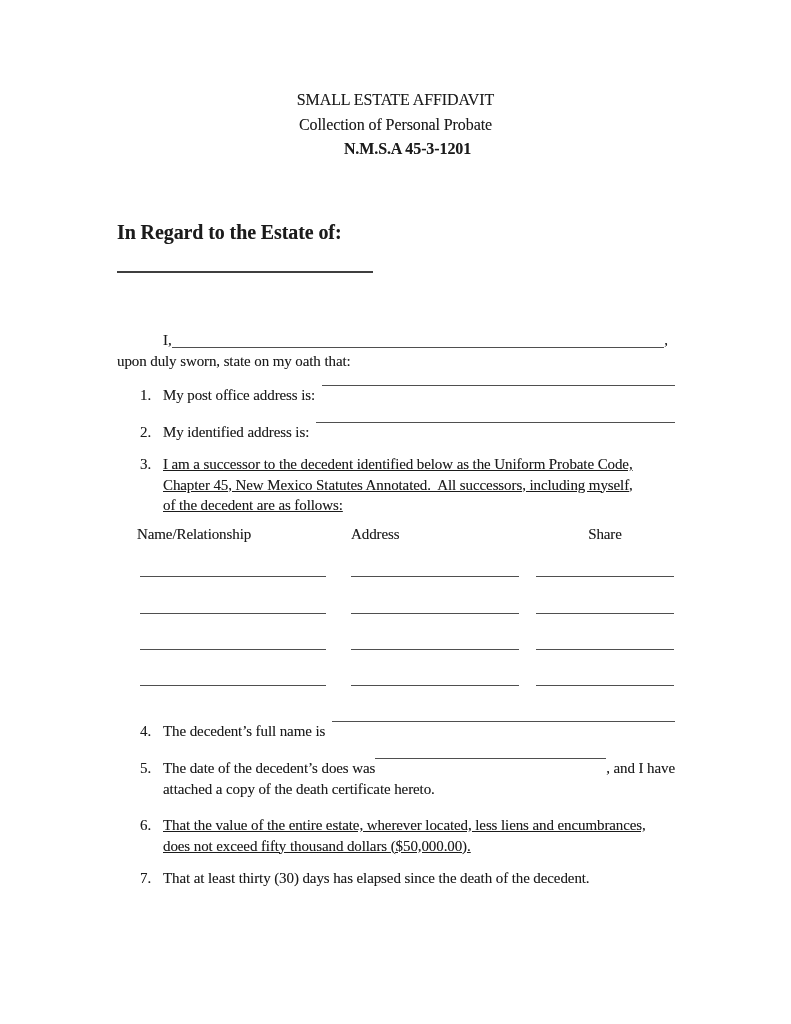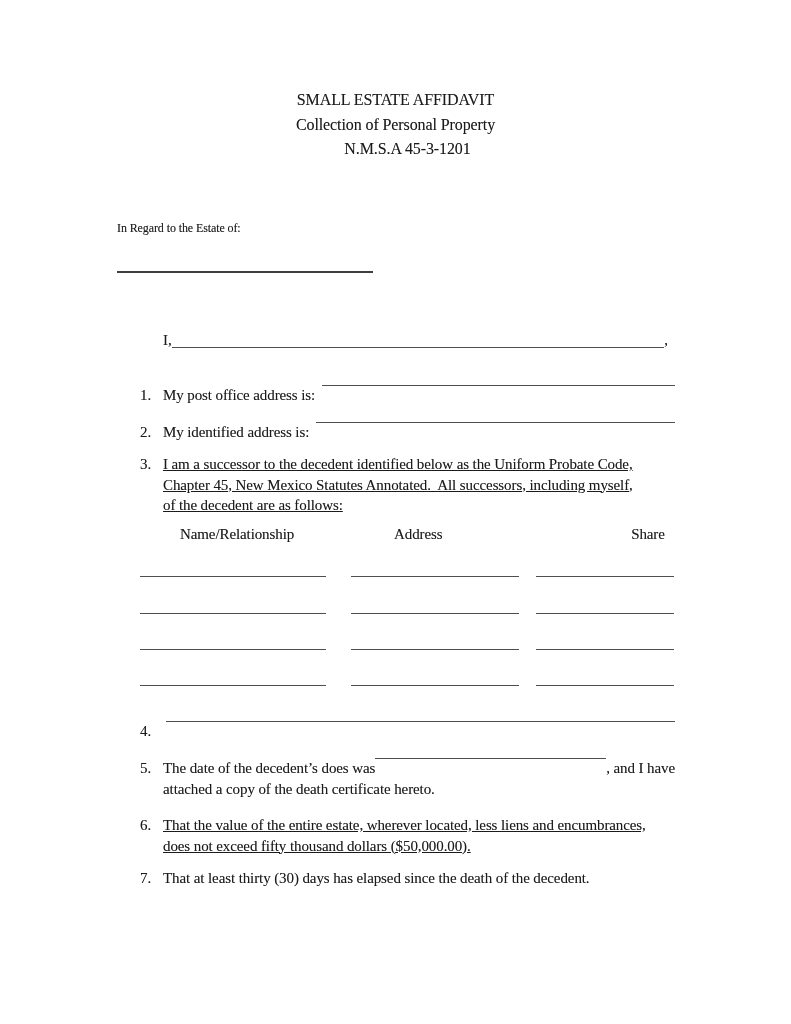--- a/index.html
+++ b/index.html
@@ -19,26 +19,26 @@
     letter-spacing: -0.1px;
     text-shadow: 0 0 0.5px rgba(25,25,25,0.38);
   }
 
   
   .title-block {
     position: absolute; top: 88px; left: 0; right: 0;
     text-align: center;
     font-size: 16px; line-height: 24.5px;
   }
-  .title-block .statute { font-weight: normal; padding-left: 24px; }
+  .title-block .statute { font-weight: bold; padding-left: 24px; }
 
   
   .regard {
     position: absolute; top: 221px; left: 117px;
-    font-size: 12px; font-weight: normal;
+    font-size: 20px; font-weight: bold;
   }
 
   
   .estate-line {
     position: absolute; top: 255px; left: 117px;
     width: 256px; height: 16px;
     border-bottom: 2px solid #3f3f3f;
   }
 
   
@@ -71,21 +71,21 @@
 
   .item-1 { top: 385px; }
   .item-2 { top: 422px; }
   .item-3 { top: 454px; }
   .item-4 { top: 721px; }
   .item-5 { top: 758px; }
   .item-6 { top: 815px; }
   .item-7 { top: 868px; }
 
   
-  .tbl-header { position: absolute; top: 526px; left: 0; right: 0; height: 20px; margin-left: 43px; }
+  .tbl-header { position: absolute; top: 526px; left: 0; right: 0; height: 20px; }
   .tbl-header .h1 { position: absolute; left: 137px; }
   .tbl-header .h2 { position: absolute; left: 351px; width: 168px; }
   .tbl-header .h3 { position: absolute; left: 536px; width: 138px; text-align: center; }
 
   .blank-row { position: absolute; left: 0; right: 0; height: 17px; }
   .row-1 { top: 561px; }
   .row-2 { top: 598px; }
   .row-3 { top: 634px; }
   .row-4 { top: 670px; }
   .blank-row .cell {
@@ -96,34 +96,35 @@
   .blank-row .c2 { left: 351px; width: 168px; }
   .blank-row .c3 { left: 536px; width: 138px; }
 </style>
 </head>
 <body>
 
 <div class="page">
 
   <div class="title-block">
     <div>SMALL ESTATE AFFIDAVIT</div>
-    <div>Collection of Personal Property</div>
+    <div>Collection of Personal Probate</div>
     <div class="statute">N.M.S.A 45-3-1201</div>
   </div>
 
   <div class="regard">In Regard to the Estate of:</div>
 
   <div class="estate-line"></div>
 
   <div class="oath">
     <div class="oath-line1">
       <span class="oath-prefix">I,</span>
       <span class="fill"></span>
       <span>,</span>
     </div>
+    <div>upon duly sworn, state on my oath that:</div>
   </div>
 
   <div class="item item-1">
     <span class="num">1.</span>
     <span class="body">
       <span class="fill-row">
         <span class="label">My post office address is: </span>
         <span class="fill gap"></span>
       </span>
     </span>
@@ -170,20 +171,21 @@
   <div class="blank-row row-4">
     <span class="cell c1"></span>
     <span class="cell c2"></span>
     <span class="cell c3"></span>
   </div>
 
   <div class="item item-4">
     <span class="num">4.</span>
     <span class="body">
       <span class="fill-row">
+        <span class="label">The decedent’s full name is </span>
         <span class="fill gap"></span>
       </span>
     </span>
   </div>
 
   <div class="item item-5">
     <span class="num">5.</span>
     <span class="body">
       <span class="fill-row">
         <span class="label">The date of the decedent’s does was</span>

